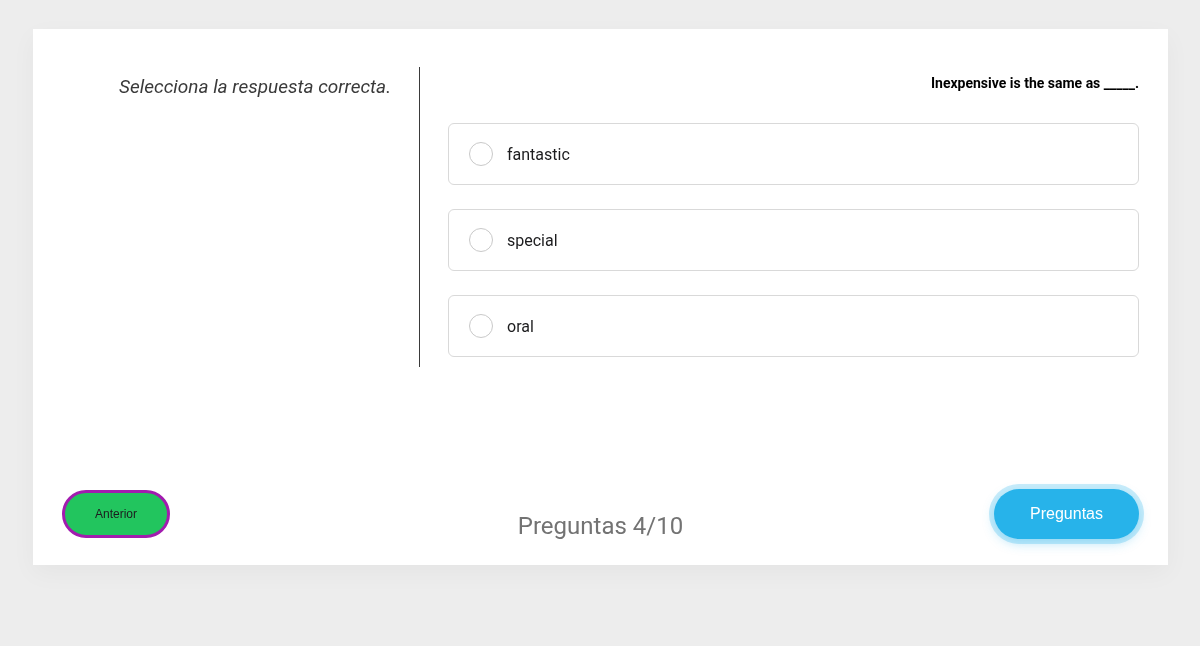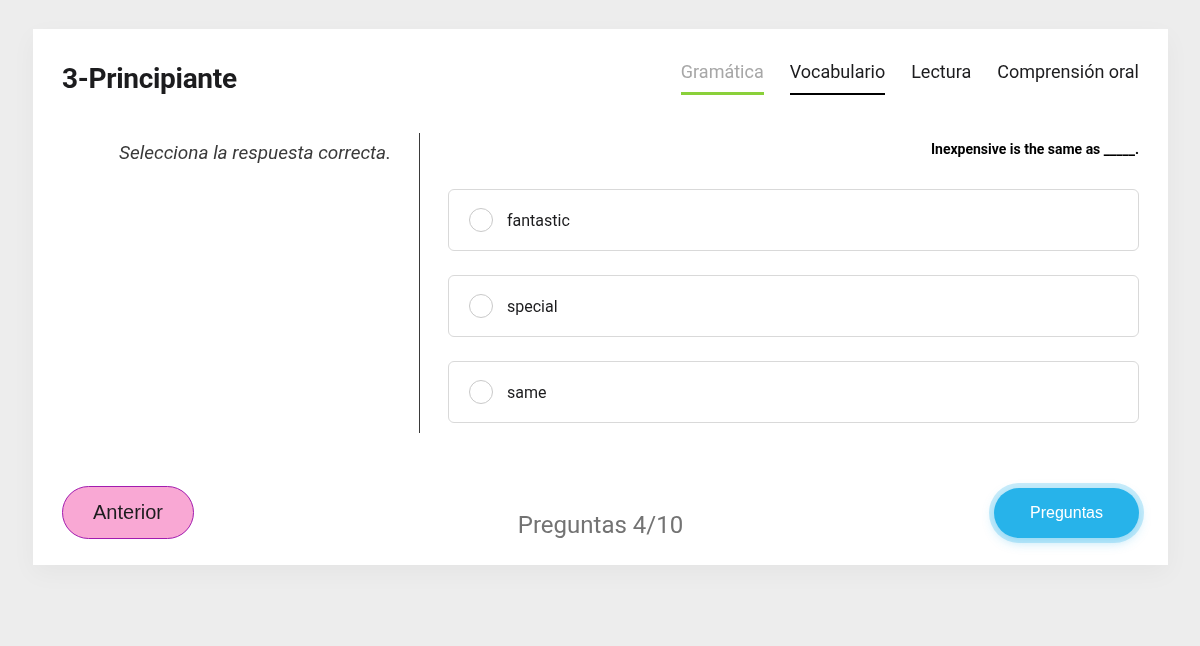--- a/index.html
+++ b/index.html
@@ -102,25 +102,25 @@
   .footer {
     position: absolute;
     left: 29px;
     right: 29px;
     bottom: 26px;
     display: flex;
     align-items: center;
     justify-content: space-between;
   }
   .btn-prev {
-    border: 1px solid #a21caf;
-    background: #f9a8d4;
+    border: 3px solid #a21caf;
+    background: #22c55e;
     border-radius: 999px;
     padding: 14px 30px;
-    font-size: 20px;
+    font-size: 12px;
     color: #1c1c1e;
     cursor: pointer;
   }
   .progress {
     font-size: 24px;
     color: #737373;
     position: absolute;
     left: 50%;
     transform: translateX(-50%);
     margin-top: 24px;
@@ -135,49 +135,40 @@
     font-weight: 500;
     cursor: pointer;
     box-shadow: 0 0 0 5px rgba(39,179,234,0.25), 0 4px 12px rgba(39,179,234,0.35);
   }
 </style>
 </head>
 <body>
 
 <div class="card">
 
-  <div class="header">
-    <div class="title">3-Principiante</div>
-    <div class="tabs">
-      <div class="tab completed">Gramática</div>
-      <div class="tab active">Vocabulario</div>
-      <div class="tab">Lectura</div>
-      <div class="tab">Comprensión oral</div>
-    </div>
-  </div>
 
   <div class="body">
     <div class="left">
       <div class="instruction">Selecciona la respuesta correcta.</div>
     </div>
     <div class="divider"></div>
     <div class="right">
       <div class="question">Inexpensive is the same as _____.</div>
 
       <div class="option">
         <div class="radio"></div>
         <div class="option-label">fantastic</div>
       </div>
       <div class="option">
         <div class="radio"></div>
         <div class="option-label">special</div>
       </div>
       <div class="option">
         <div class="radio"></div>
-        <div class="option-label">same</div>
+        <div class="option-label">oral</div>
       </div>
     </div>
   </div>
 
   <div class="footer">
     <button class="btn-prev">Anterior</button>
     <div class="progress">Preguntas 4/10</div>
     <button class="btn-next">Preguntas</button>
   </div>
 

